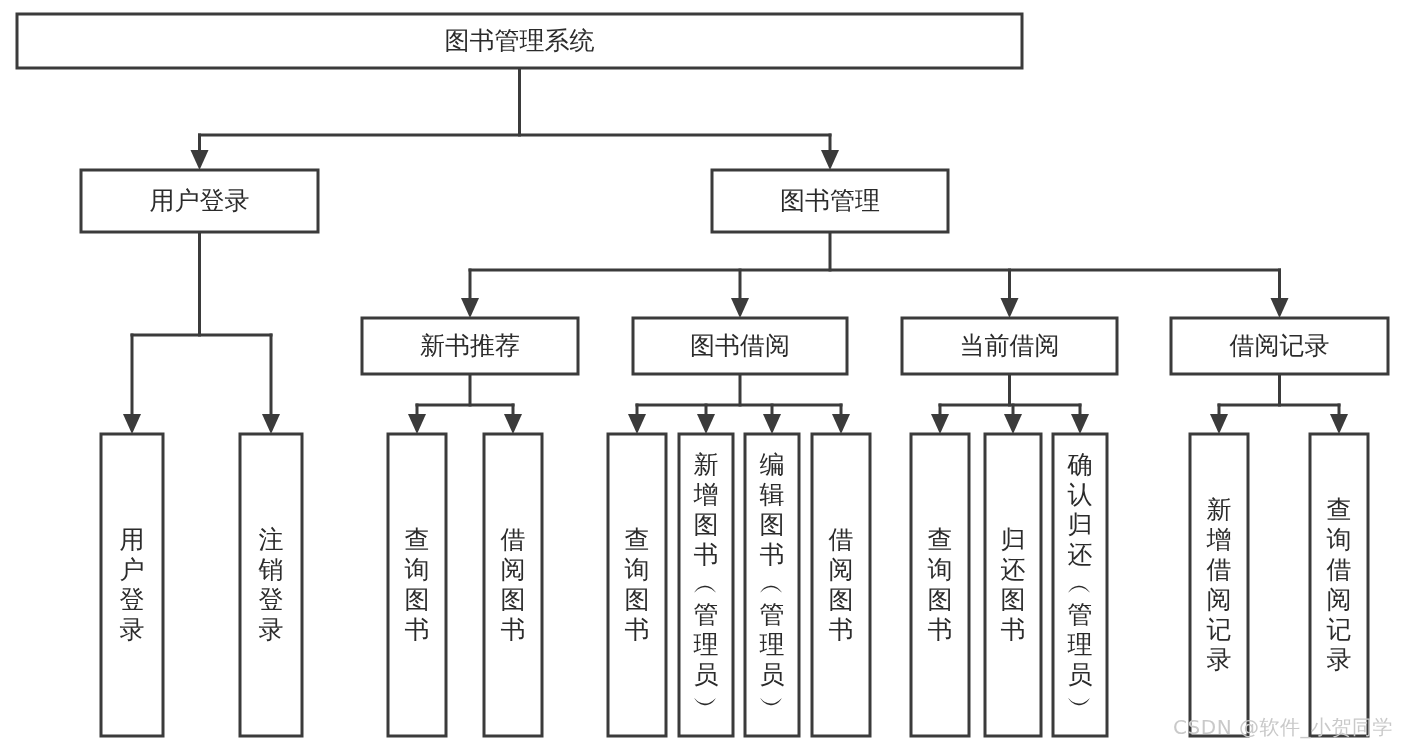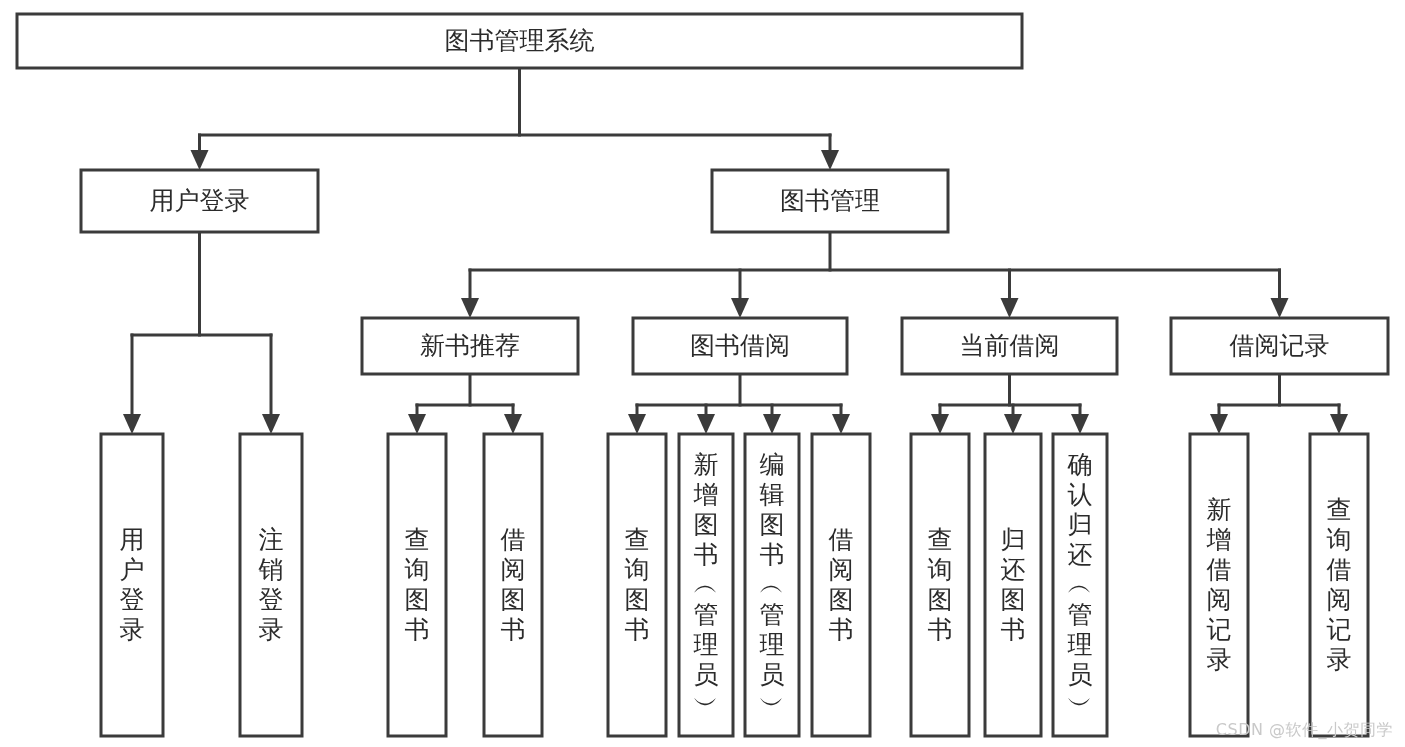--- a/index.html
+++ b/index.html
@@ -52,21 +52,21 @@
   }
   .arrow-head {
     fill: #3b3b3b;
     stroke: none;
   }
   .watermark {
     position: absolute;
     right: 12px;
     bottom: 6px;
     color: #c9c9c9;
-    font-size: 16px;
+    font-size: 20px;
     font-family: "DejaVu Sans", "Liberation Sans", sans-serif;
     white-space: nowrap;
     letter-spacing: 0.5px;
     user-select: none;
     margin-left: 48px;
   }
 </style>
 </head>
 <body>
 

